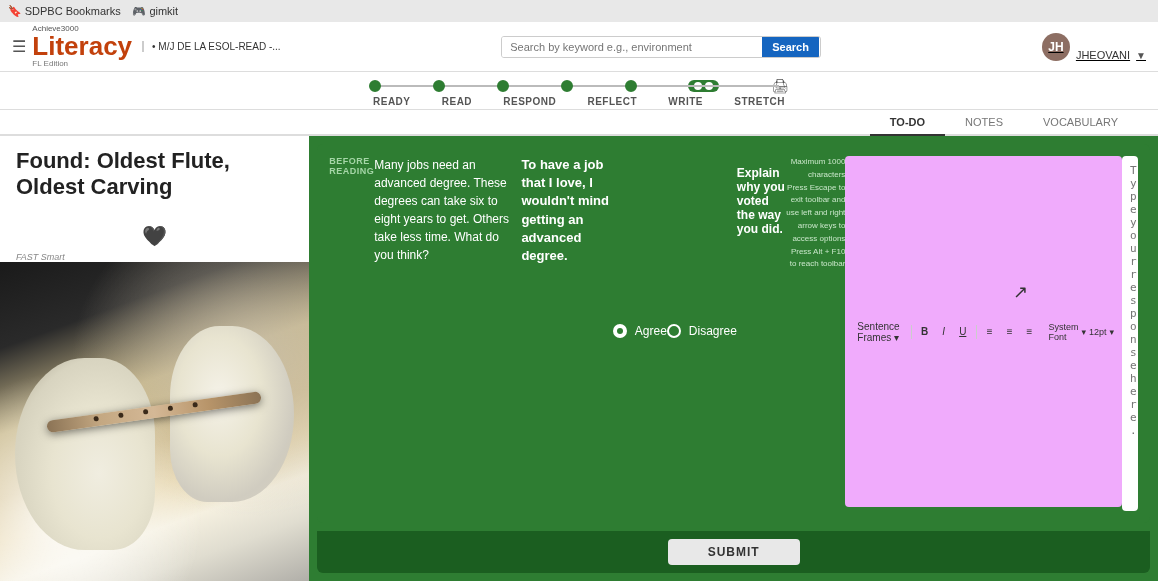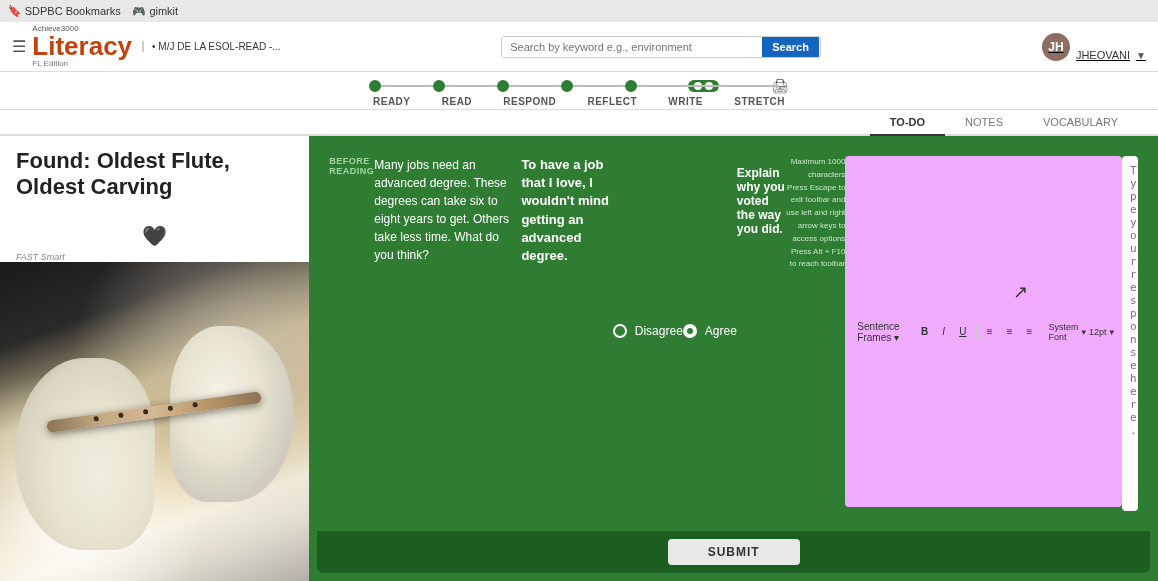--- a/index.html
+++ b/index.html
@@ -506,28 +506,28 @@
 
     <div class="right-panel">
       <div class="cursor-icon">↗</div>
 
       <div class="right-inner">
         <div class="before-reading-label">BEFORE READING</div>
         <div class="reading-prompt">Many jobs need an advanced degree. These degrees can take six to eight years to get. Others take less time. What do you think?</div>
         <div class="reading-statement">To have a job that I love, I wouldn't mind getting an advanced degree.</div>
 
         <div class="radio-option">
-          <div class="radio-circle"></div>
-          <span class="radio-label">Disagree</span>
-        </div>
-        <div class="radio-option">
           <div class="radio-circle selected">
             <div></div>
           </div>
           <span class="radio-label">Agree</span>
+        </div>
+        <div class="radio-option">
+          <div class="radio-circle"></div>
+          <span class="radio-label">Disagree</span>
         </div>
 
         <div class="explain-prompt">Explain why you voted the way you did.</div>
 
         <div class="char-info">
           <div>Maximum 1000 characters</div>
           <div>Press Escape to exit toolbar and use left and right arrow keys to access options</div>
           <div>Press Alt + F10 to reach toolbar</div>
         </div>
 

